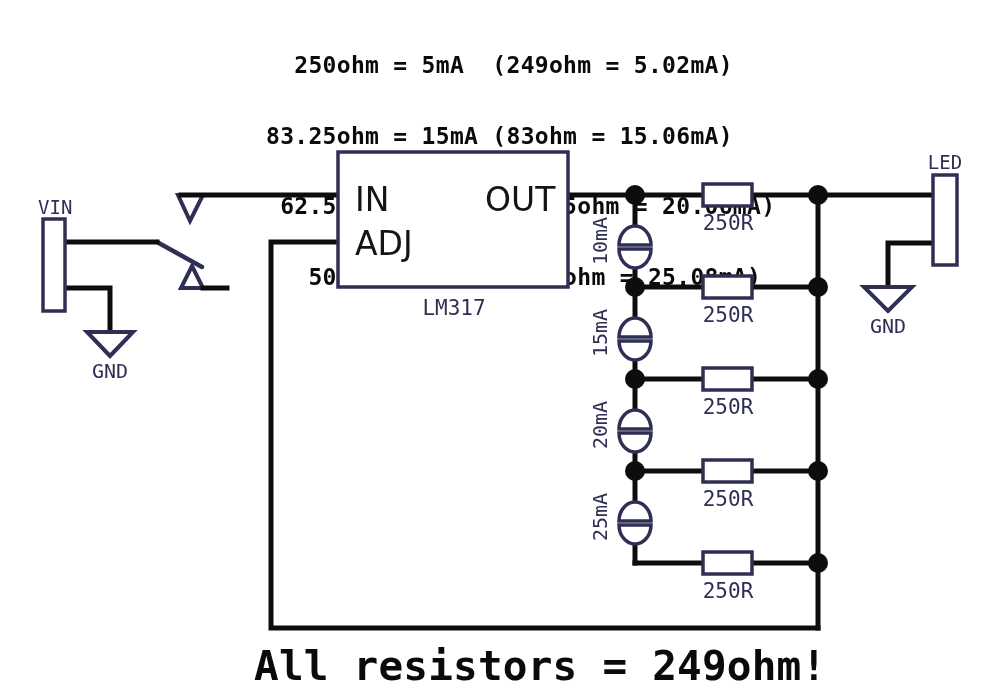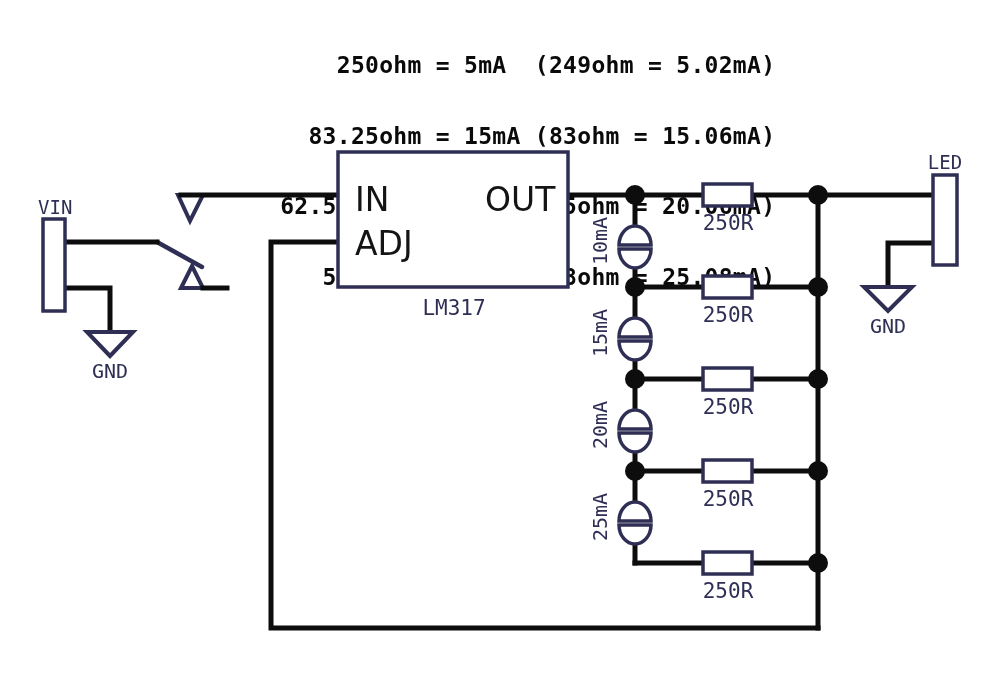--- a/index.html
+++ b/index.html
@@ -6,21 +6,21 @@
   .stage {
     position:relative; width:999px; height:699px; overflow:hidden;
     background:var(--bg,#fff);
     font-family:"DejaVu Sans Mono", monospace;
   }
   .conv-table {
     position:absolute; left:266px; top:7px;
     font-size:23px; line-height:23.5px; font-weight:bold;
     letter-spacing:0.3px; color:var(--ink,#0a0a0a); white-space:pre;
   }
-  .conv-line { white-space:pre;text-align:right; }
+  .conv-line { white-space:pre; }
   .footer-note {
     position:absolute; left:254px; top:643px;
     font-size:41px; line-height:46px; font-weight:bold;
     letter-spacing:0.2px; color:var(--ink,#0a0a0a); white-space:pre;
   }
   svg.circuit { position:absolute; left:0; top:0; }
   .w    { fill:none; stroke:var(--wire,#0d0d0d); stroke-width:5; stroke-linecap:square; stroke-linejoin:miter; }
   .sym  { fill:#ffffff; stroke:var(--symbol,#2f2f55); stroke-width:3.5; }
   .sym4 { fill:#ffffff; stroke:var(--symbol,#2f2f55); stroke-width:4; }
   .blade{ fill:none; stroke:var(--symbol,#2f2f55); stroke-width:4.5; stroke-linecap:round; }
@@ -139,13 +139,14 @@
       <text class="lbl f21 mid" x="728" y="322">250R</text>
       <text class="lbl f21 mid" x="728" y="414">250R</text>
       <text class="lbl f21 mid" x="728" y="506">250R</text>
       <text class="lbl f21 mid" x="728" y="598">250R</text>
 
       <text class="lbl f19 mid" x="945" y="169">LED</text>
       <text class="lbl f20 mid" x="888" y="333">GND</text>
     </g>
   </svg>
 
+  <div class="footer-note">All resistors = 249ohm!</div>
 </div>
 
 </body></html>

